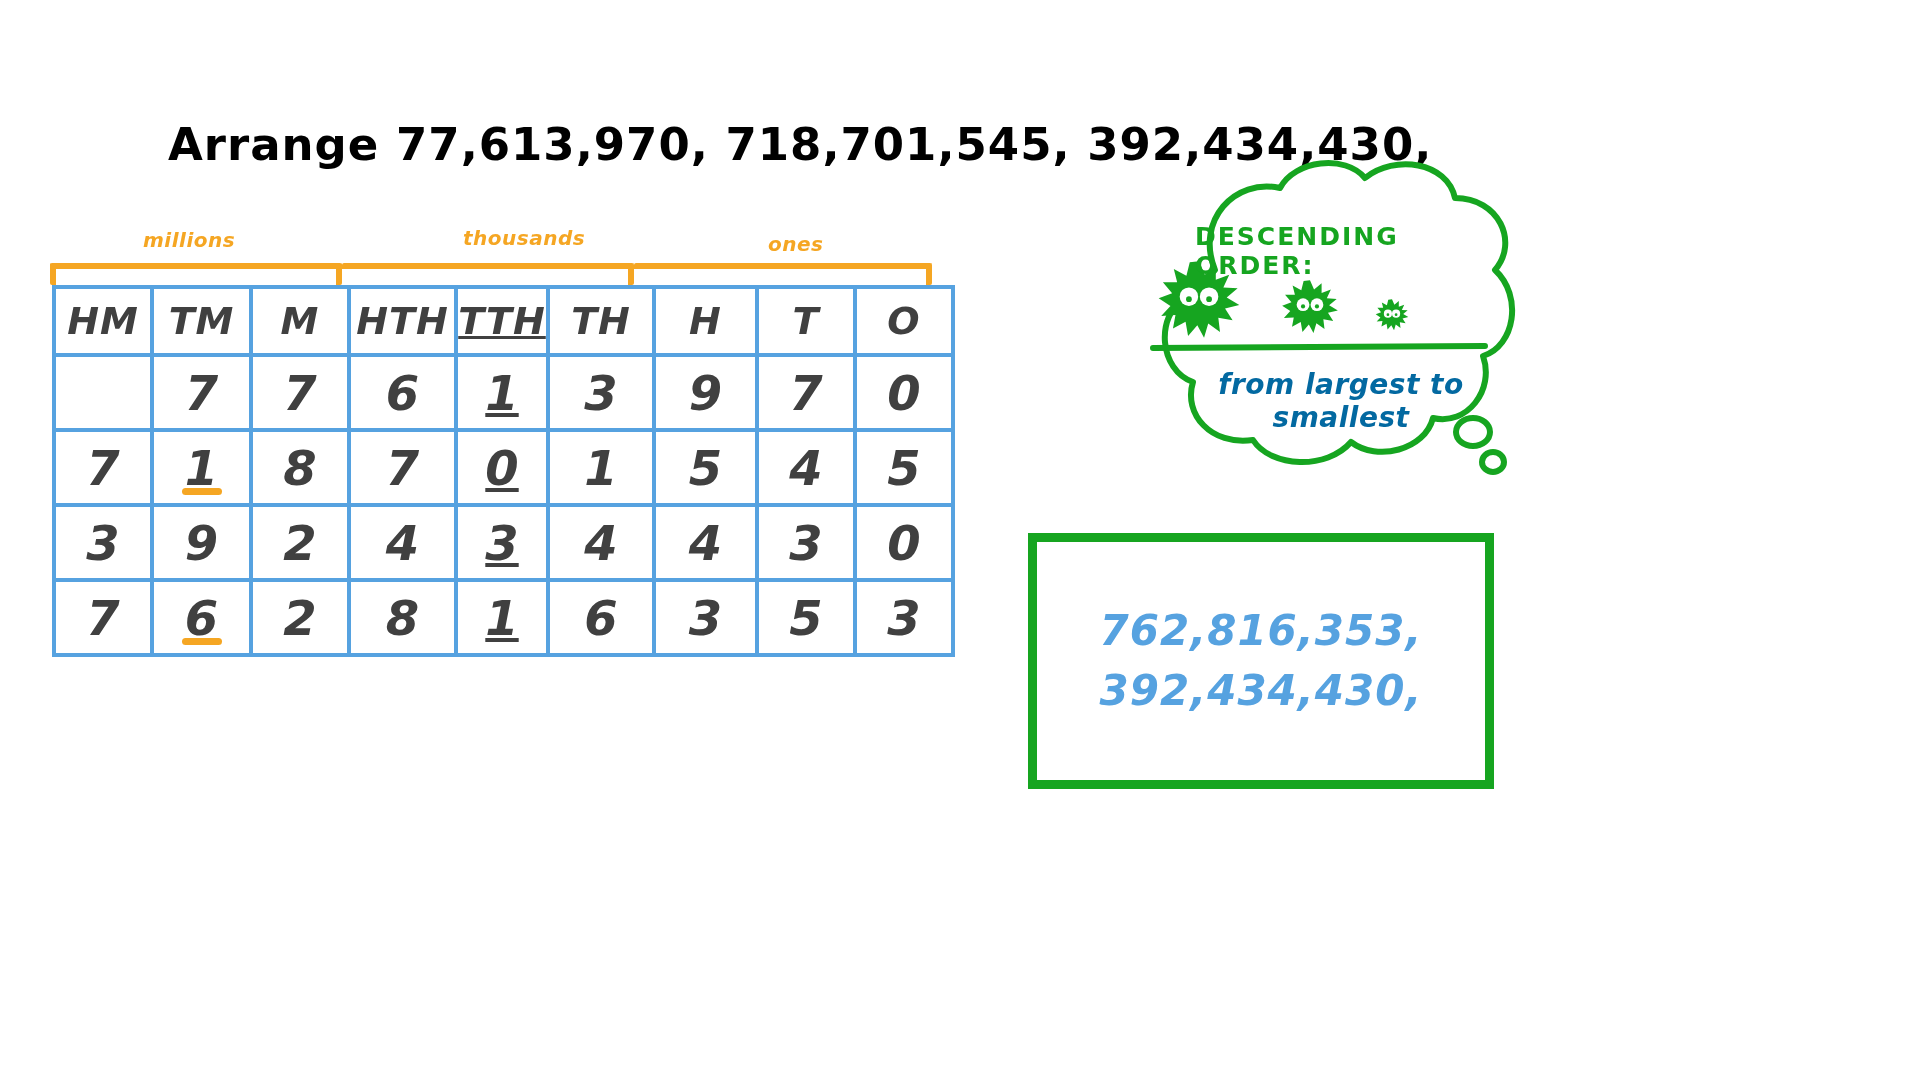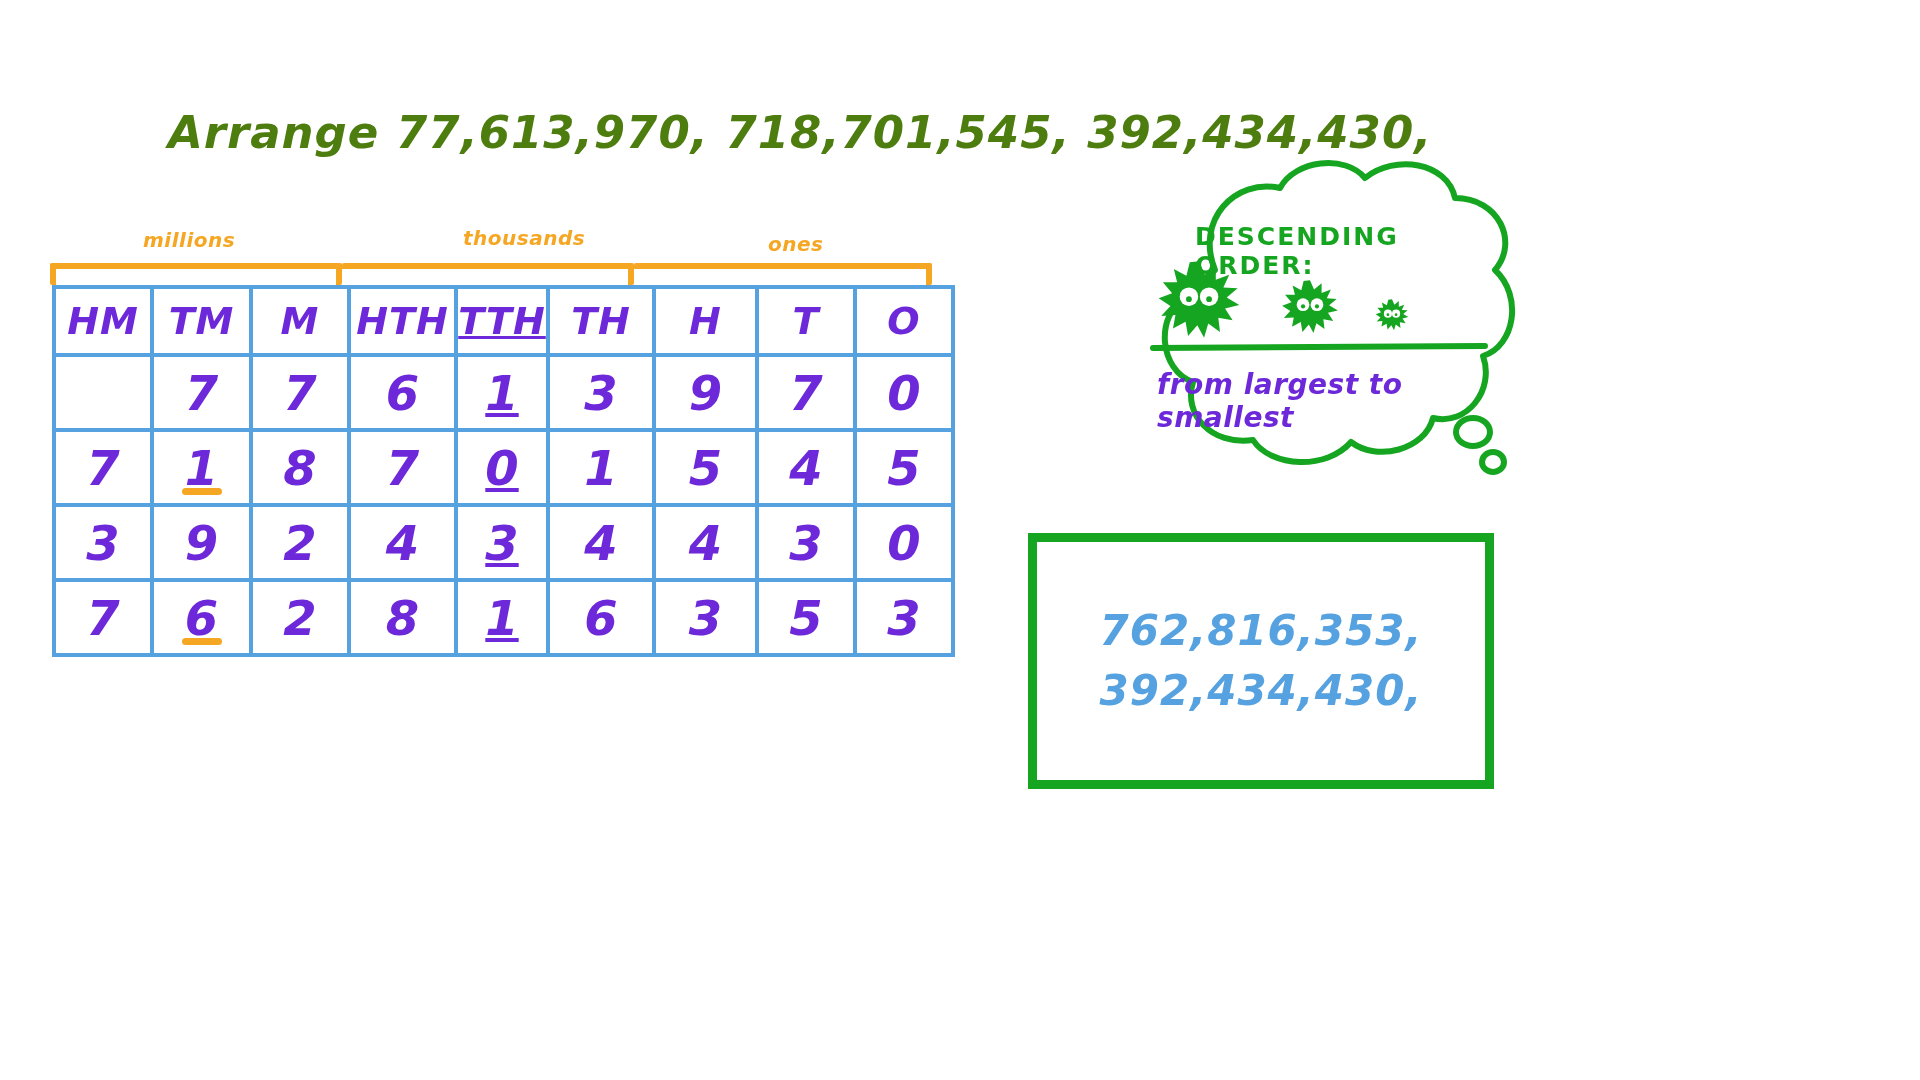--- a/index.html
+++ b/index.html
@@ -5,23 +5,23 @@
   html,body{margin:0;padding:0;}
   body{
     width:1920px;height:1080px;background:#ffffff;
     font-family:"DejaVu Sans", sans-serif;
     position:relative;overflow:hidden;
   }
   .hand{ font-family:"DejaVu Sans", sans-serif; }
 
   
   #question{
-    position:absolute; left:168px; top:104px; width:1480px;
-    color:#4d7c0f; font-size:45px; line-height:58px;
-    font-style:italic; font-weight:700; letter-spacing:1px;
+    position:absolute; left:168px; top:116px; width:1480px;
+    color:#000000; font-size:45px; line-height:58px;
+    font-weight:700; letter-spacing:1px;
   }
   #q-line1{ display:block; white-space:nowrap;}
   #q-line2{ display:block; white-space:nowrap;}
   .q-underline{
     position:relative;
   }
   .q-underline::after{
     content:"";position:absolute;left:-2px;right:-6px;bottom:-11px;height:7px;
     background:#f5a623;border-radius:4px;
   }
@@ -38,21 +38,21 @@
   .bracket.r{border-right:6px solid #f5a623;}
   .bracket.both{border-left:6px solid #f5a623;border-right:6px solid #f5a623;}
 
   
   #pv-table{
     position:absolute;left:52px;top:285px;
     border-collapse:collapse;
   }
   #pv-table td{
     border:4px solid #56a2e0;
-    color:#6d28d9;
+    color:#404040;
     text-align:center;
     vertical-align:middle;
     font-style:italic;
     font-weight:700;
     padding:0;
     position:relative;
   }
   #pv-table tr.header-row td{
     height:64px; font-size:38px; letter-spacing:1px;
   }
@@ -70,22 +70,22 @@
   }
 
   
   #bubble{ position:absolute; left:1095px; top:150px; width:430px; height:330px;}
   #bubble svg{ position:absolute; left:0; top:0;}
   #bubble-title{
     position:absolute;left:100px;top:72px;color:#16a520;
     font-size:25px;font-weight:700;letter-spacing:2px;
   }
   #bubble-caption{
-    position:absolute;left:62px;top:218px;color:#6d28d9;
-    font-size:28px;font-style:italic;font-weight:700;letter-spacing:0.5px;
+    position:absolute;left:62px;top:218px;color:#0369a1;
+    font-size:28px;font-style:italic;font-weight:700;letter-spacing:0.5px;text-align:center;
   }
 
   
   #answer-box{
     position:absolute;left:1028px;top:533px;width:466px;height:256px;
     border:9px solid #16a520;box-sizing:border-box;
   }
   #answer-list{
     position:absolute;left:0;top:0;width:100%;height:100%;
     display:flex;flex-direction:column;align-items:center;justify-content:center;

